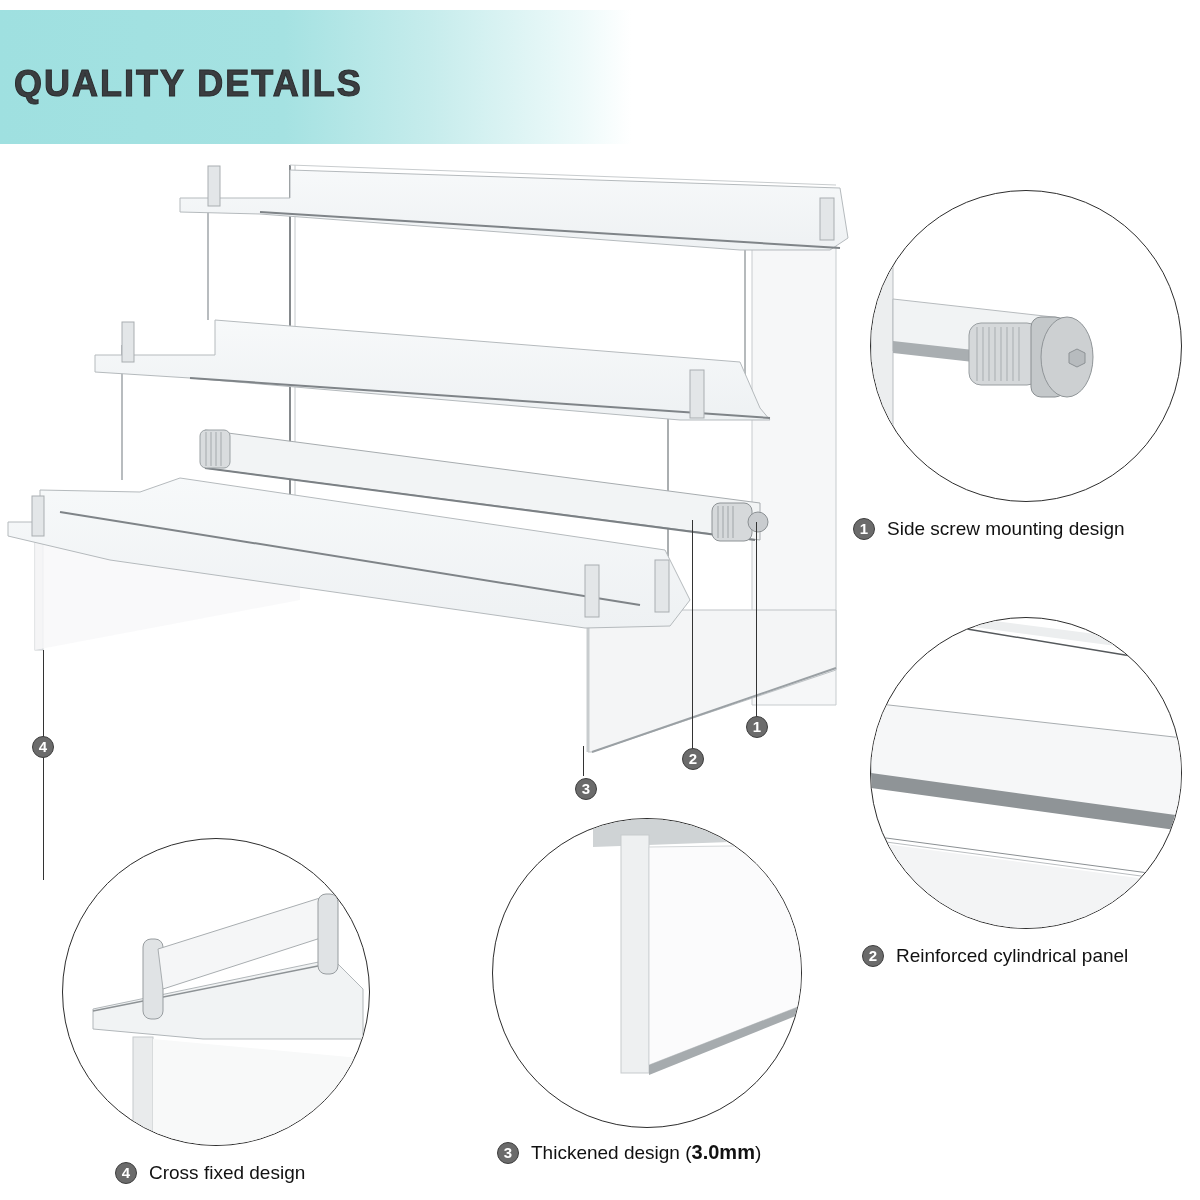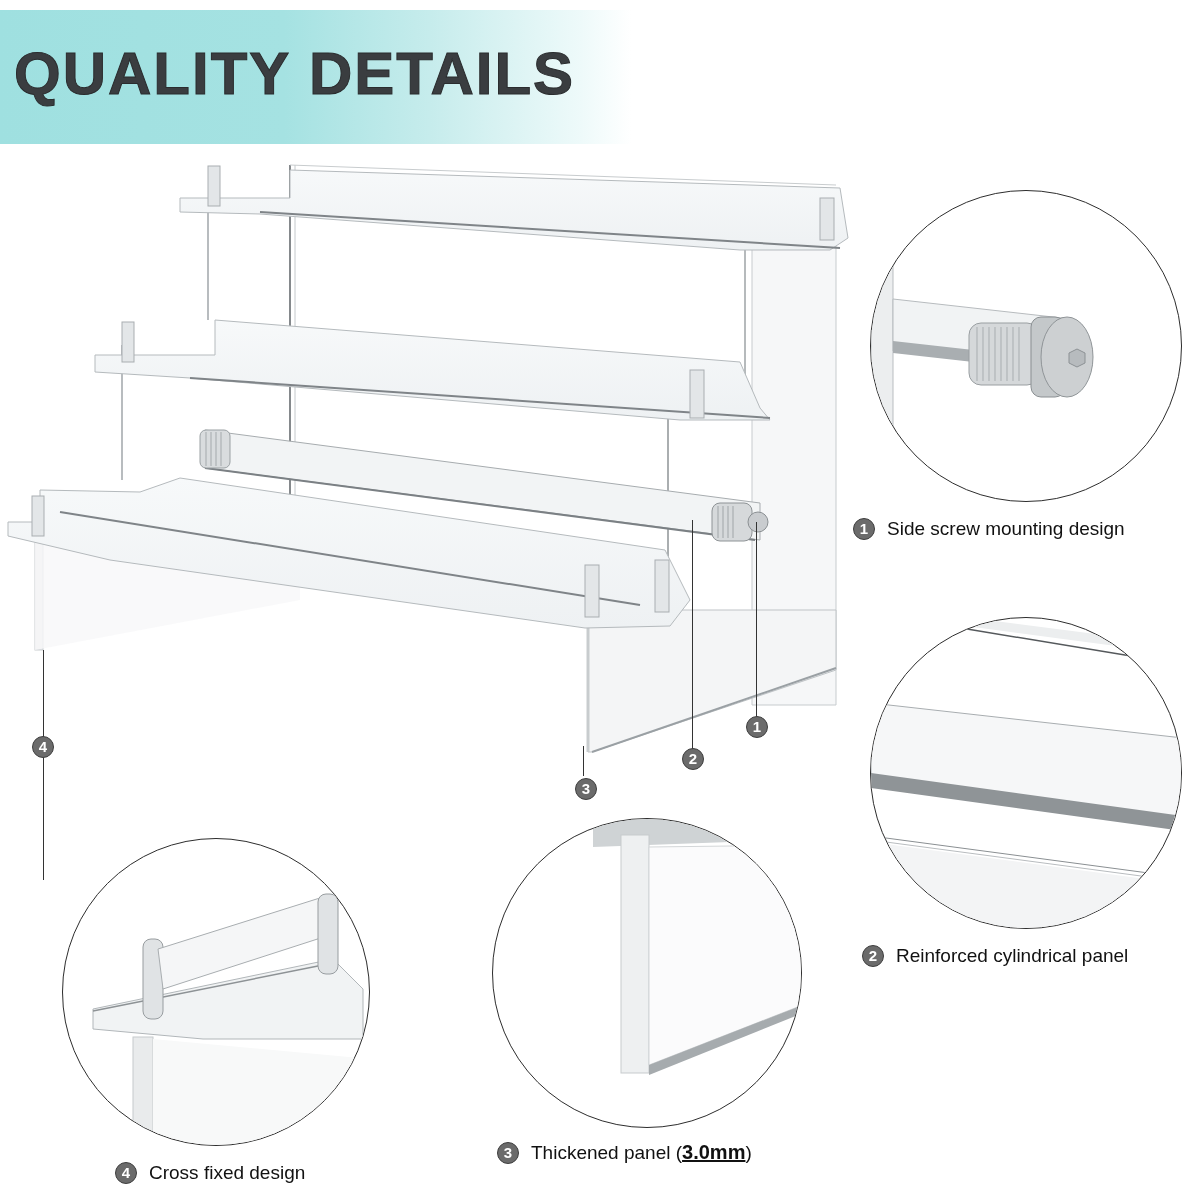--- a/index.html
+++ b/index.html
@@ -3,23 +3,23 @@
 <meta charset="utf-8">
 <style>
   html, body { margin: 0; padding: 0; background: #ffffff; }
   body { width: 1200px; height: 1200px; position: relative; overflow: hidden; font-family: "Liberation Sans", sans-serif; }
 
   .banner {
     position: absolute; left: 0; top: 10px; width: 632px; height: 134px;
     background: linear-gradient(90deg, #9fe0e0 0%, #a5e2e2 45%, #c6ecec 68%, #eefafa 92%, #ffffff 100%);
   }
   .banner-title {
-    position: absolute; left: 14px; top: 34px;
+    position: absolute; left: 14px; top: 56px;
     font-family: "Liberation Sans", sans-serif; font-weight: 700;
-    font-size: 60px; letter-spacing: 2px; color: #3a3d40;
+    font-size: 36px; letter-spacing: 2px; color: #3a3d40;
     -webkit-text-stroke: 1px #2a2c2e;
     line-height: 1;
   }
 
   .product { position: absolute; left: 0; top: 150px; width: 860px; height: 620px; }
 
   .badge {
     position: absolute; width: 22px; height: 22px; border-radius: 50%;
     background: #6b6b6b; border: 1.5px solid #3e3e3e; box-sizing: border-box;
     color: #fff; font-weight: 700; font-size: 15px; text-align: center; line-height: 19px;
@@ -31,21 +31,21 @@
     position: absolute; border-radius: 50%; border: 1.5px solid #2d2d2d;
     background: #ffffff; overflow: hidden; box-sizing: border-box;
   }
   .detail-circle svg { position: absolute; left: 0; top: 0; }
 
   .caption {
     position: absolute; display: flex; align-items: center; gap: 12px;
     font-size: 19px; color: #111; white-space: nowrap;
   }
   .caption .badge { position: static; flex: 0 0 auto; }
-  .caption b { font-weight: 700; font-size: 20px; text-decoration: underline; }
+  .caption b { font-weight: 700; font-size: 20px; }
 </style>
 </head>
 <body>
 
 <div class="banner">
   <div class="banner-title">QUALITY DETAILS</div>
 </div>
 
 <div class="product">
   <svg width="860" height="620" viewBox="0 150 860 620">
@@ -182,19 +182,19 @@
   <span>Side screw mounting design</span>
 </div>
 
 <div class="caption" style="left:862px; top:945px;">
   <span class="badge">2</span>
   <span>Reinforced cylindrical panel</span>
 </div>
 
 <div class="caption" style="left:497px; top:1141px;">
   <span class="badge">3</span>
-  <span><span>Thickened panel (</span><b>3.0mm</b><span>)</span></span>
+  <span><span>Thickened design (</span><b>3.0mm</b><span>)</span></span>
 </div>
 
 <div class="caption" style="left:115px; top:1162px;">
   <span class="badge">4</span>
   <span>Cross fixed design</span>
 </div>
 
 </body></html>

